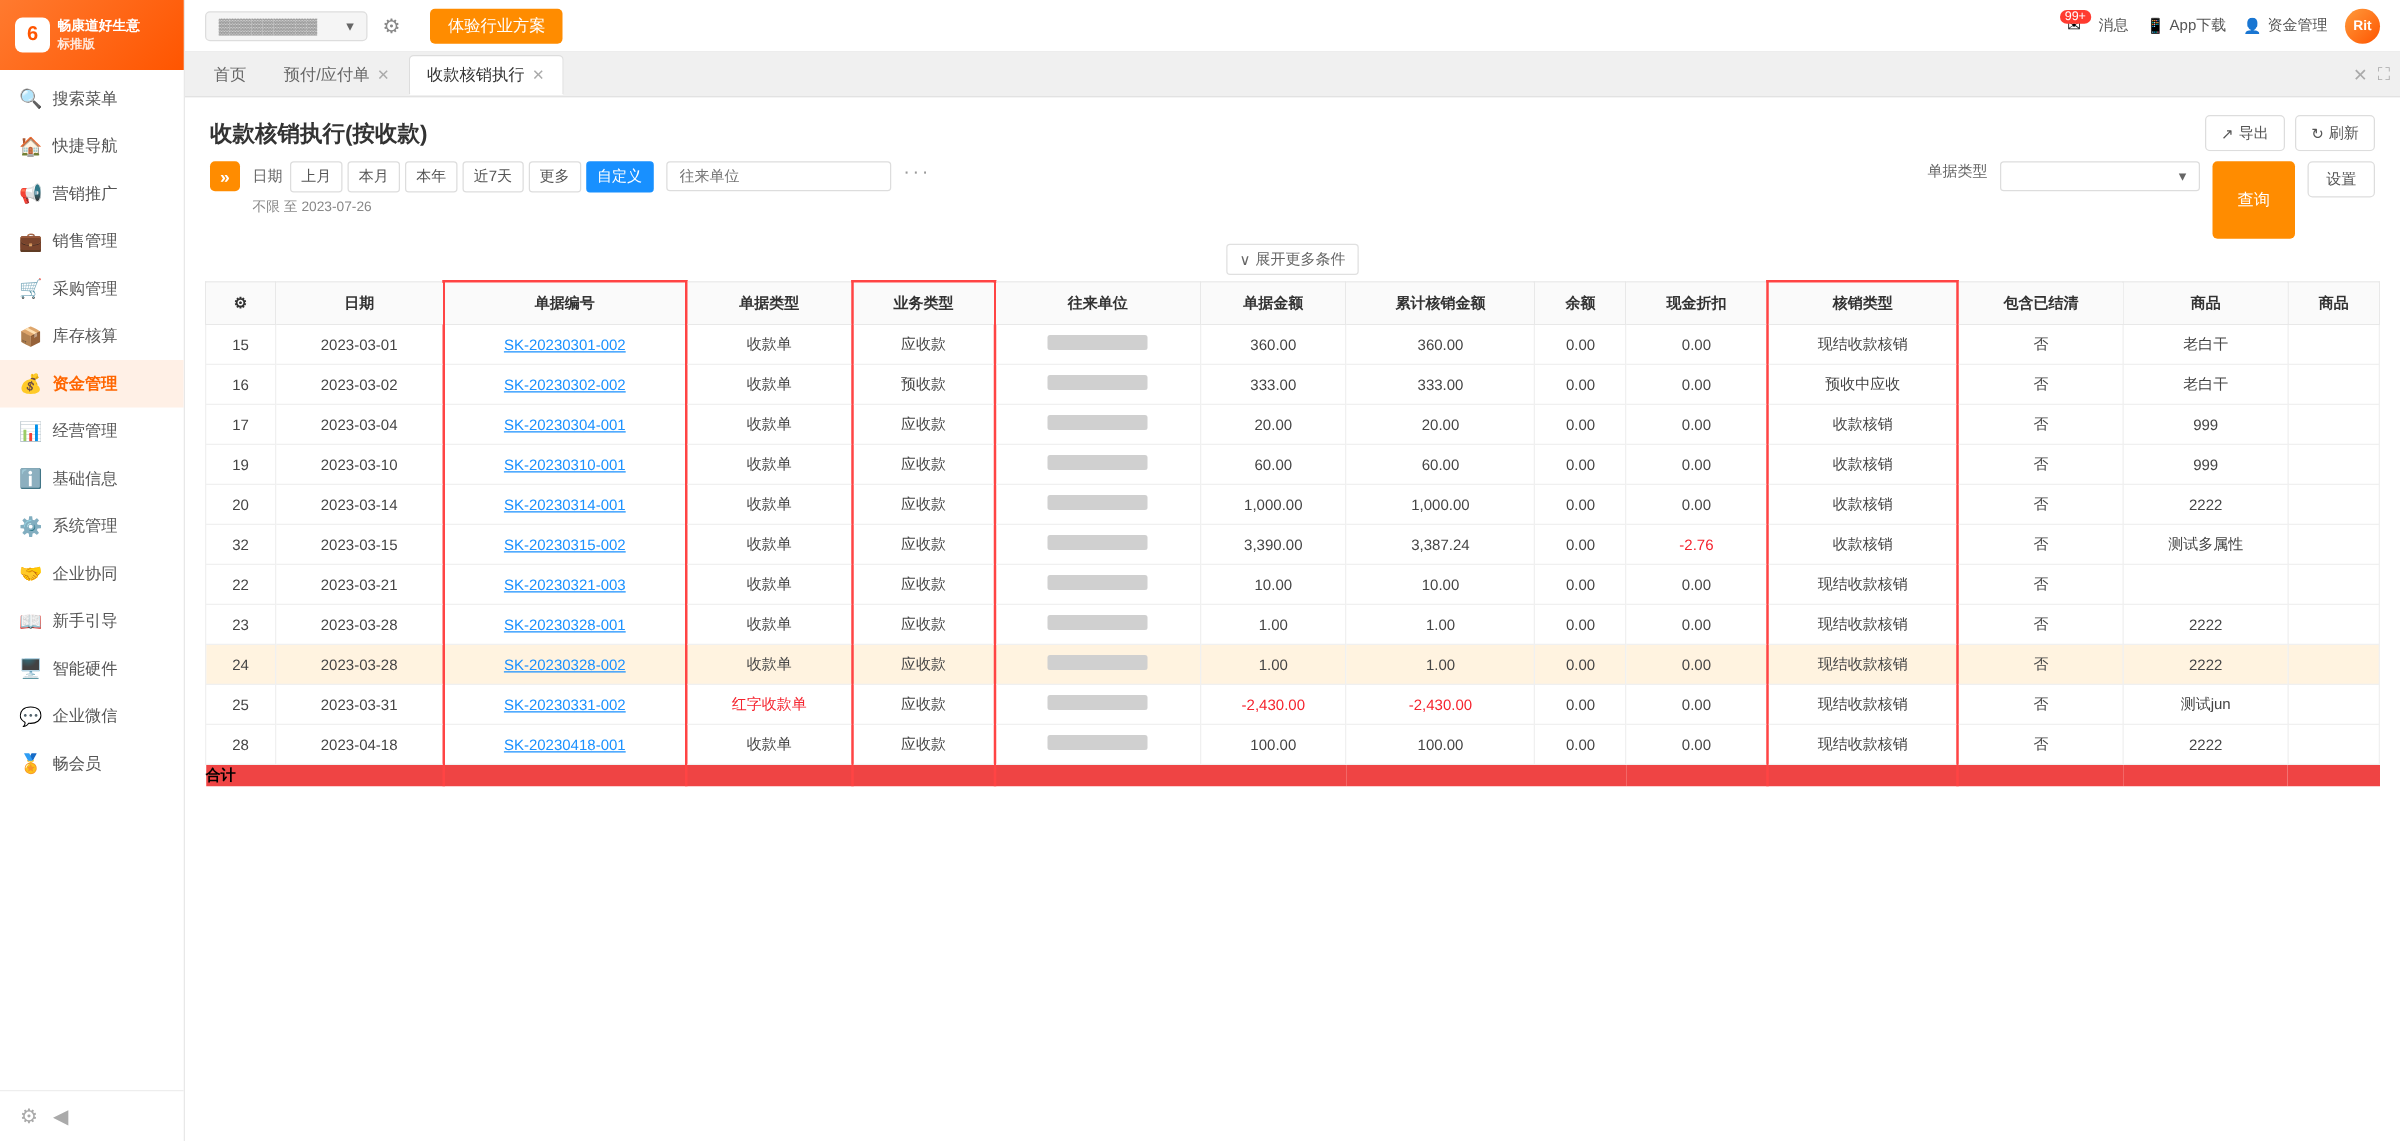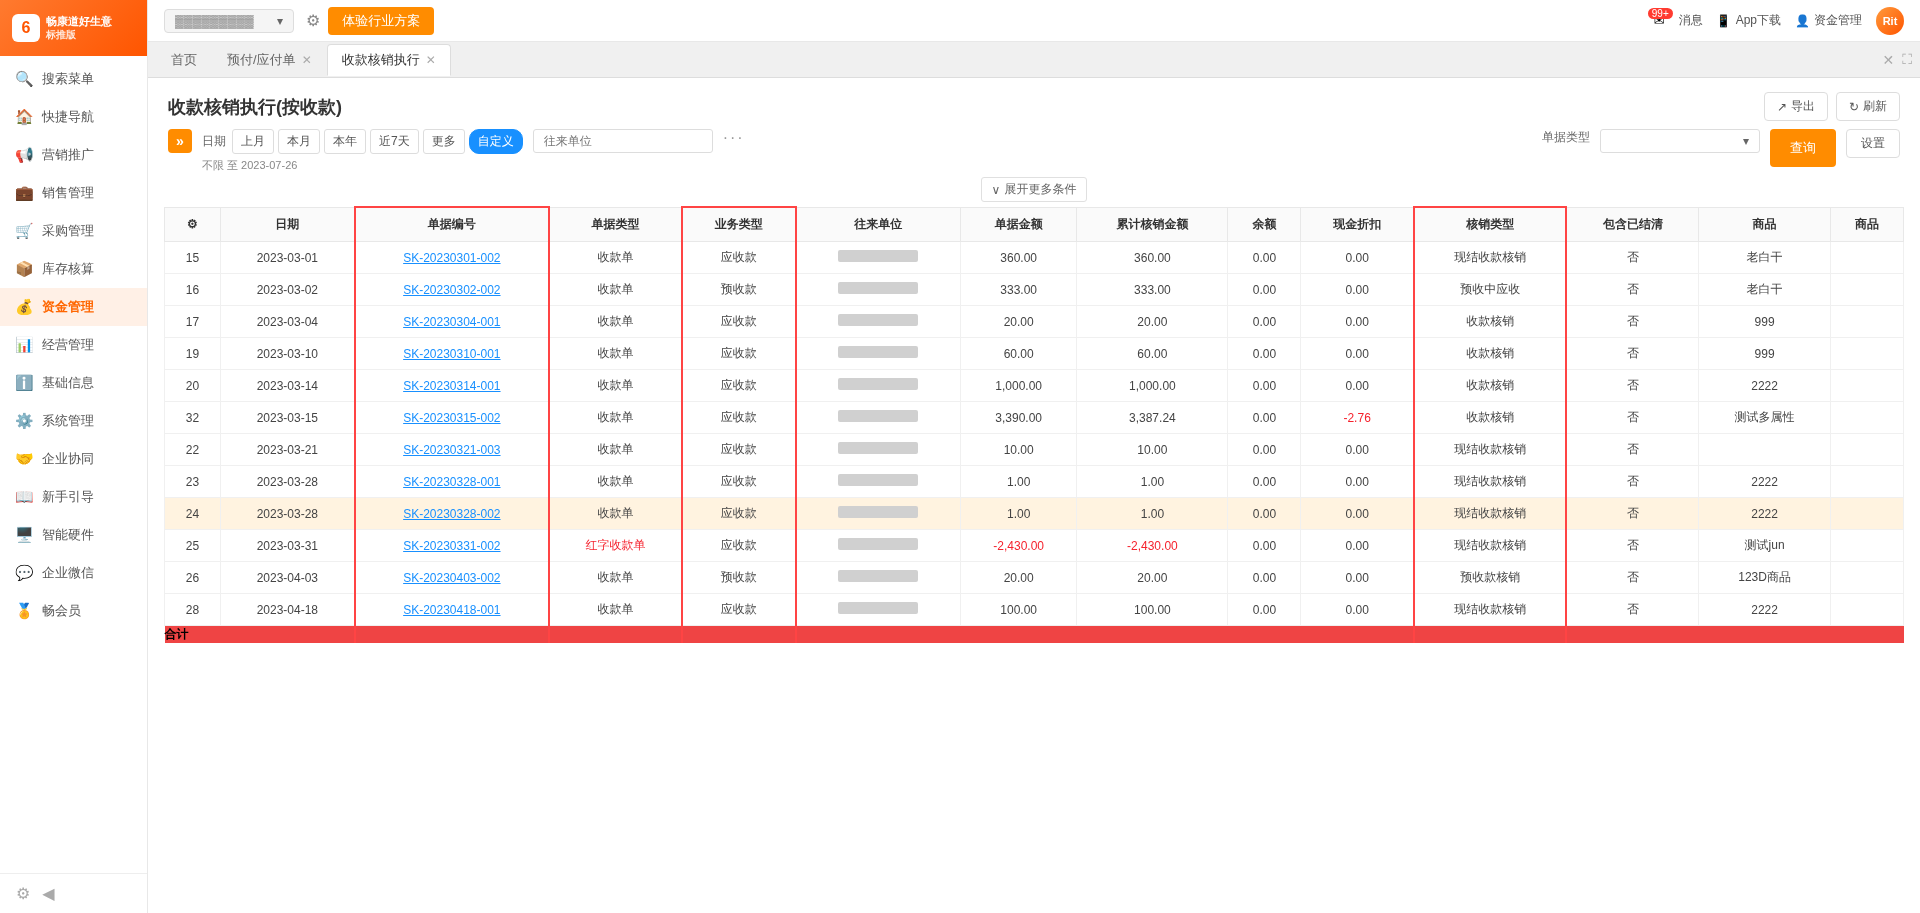--- a/index.html
+++ b/index.html
@@ -80,20 +80,21 @@
     }
     .topbar-gear { color: #888; font-size: 16px; cursor: pointer; margin-left: 4px; }
     .topbar-btn-orange {
       background: #ff8c00;
       color: #fff;
       border: none;
       border-radius: 4px;
       padding: 5px 14px;
       cursor: pointer;
       font-size: 13px;
+      margin-left: 16px;
     }
     .topbar-spacer { flex: 1; }
     .topbar-right { display: flex; align-items: center; gap: 14px; }
     .topbar-badge-wrap { position: relative; cursor: pointer; }
     .topbar-badge { 
       position: absolute; top: -5px; right: -8px;
       background: #ff3b30; color: #fff; font-size: 10px;
       border-radius: 8px; padding: 0 4px; min-width: 16px; text-align: center;
     }
     .topbar-icon-label { display: flex; align-items: center; gap: 4px; color: #555; font-size: 12px; cursor: pointer; }
@@ -173,21 +174,20 @@
       border-radius: 3px;
       cursor: pointer;
       font-size: 12px;
       color: #555;
       background: #fff;
     }
     .filter-date-btn.custom {
       background: #1890ff;
       color: #fff;
       border-color: #1890ff;
-      border-radius: 10px;
     }
     .filter-date-range { font-size: 11px; color: #888; margin-top: 2px; }
     .filter-unit-input {
       border: 1px solid #ddd;
       border-radius: 3px;
       padding: 4px 10px;
       font-size: 12px;
       color: #999;
       width: 180px;
       outline: none;
@@ -202,21 +202,21 @@
       min-width: 160px;
       background: #fff;
       cursor: pointer;
       display: flex; align-items: center; justify-content: space-between;
     }
     .btn-query {
       background: #ff8c00;
       color: #fff;
       border: none;
       border-radius: 4px;
-      padding: 10px 20px;
+      padding: 22px 20px;
       cursor: pointer;
       font-size: 13px;
     }
     .btn-settings {
       border: 1px solid #ddd;
       background: #fff;
       border-radius: 4px;
       padding: 5px 14px;
       cursor: pointer;
       font-size: 12px;
@@ -642,36 +642,20 @@
     <td class="text-red">-2,430.00</td>
     <td class="text-red">-2,430.00</td>
     <td>0.00</td>
     <td class="">0.00</td>
     <td class="col-nuke-highlight">现结收款核销</td>
     <td>否</td>
     <td>测试jun</td>
     <td style="min-width:40px;"></td>
   </tr>
             <tr>
-    <td>26</td>
-    <td>2023-04-03</td>
-    <td class="col-sn-highlight"><a class="link">SK-20230403-002</a></td>
-    <td style="">收款单</td>
-    <td class="col-biz-highlight">预收款</td>
-    <td><span style="display:inline-block;width:80px;height:12px;background:#d0d0d0;border-radius:2px;"></span></td>
-    <td class="">20.00</td>
-    <td class="">20.00</td>
-    <td>0.00</td>
-    <td class="">0.00</td>
-    <td class="col-nuke-highlight">预收款核销</td>
-    <td>否</td>
-    <td>123D商品</td>
-    <td style="min-width:40px;"></td>
-  </tr>
-            <tr>
     <td>28</td>
     <td>2023-04-18</td>
     <td class="col-sn-highlight"><a class="link">SK-20230418-001</a></td>
     <td style="">收款单</td>
     <td class="col-biz-highlight">应收款</td>
     <td><span style="display:inline-block;width:80px;height:12px;background:#d0d0d0;border-radius:2px;"></span></td>
     <td class="">100.00</td>
     <td class="">100.00</td>
     <td>0.00</td>
     <td class="">0.00</td>

